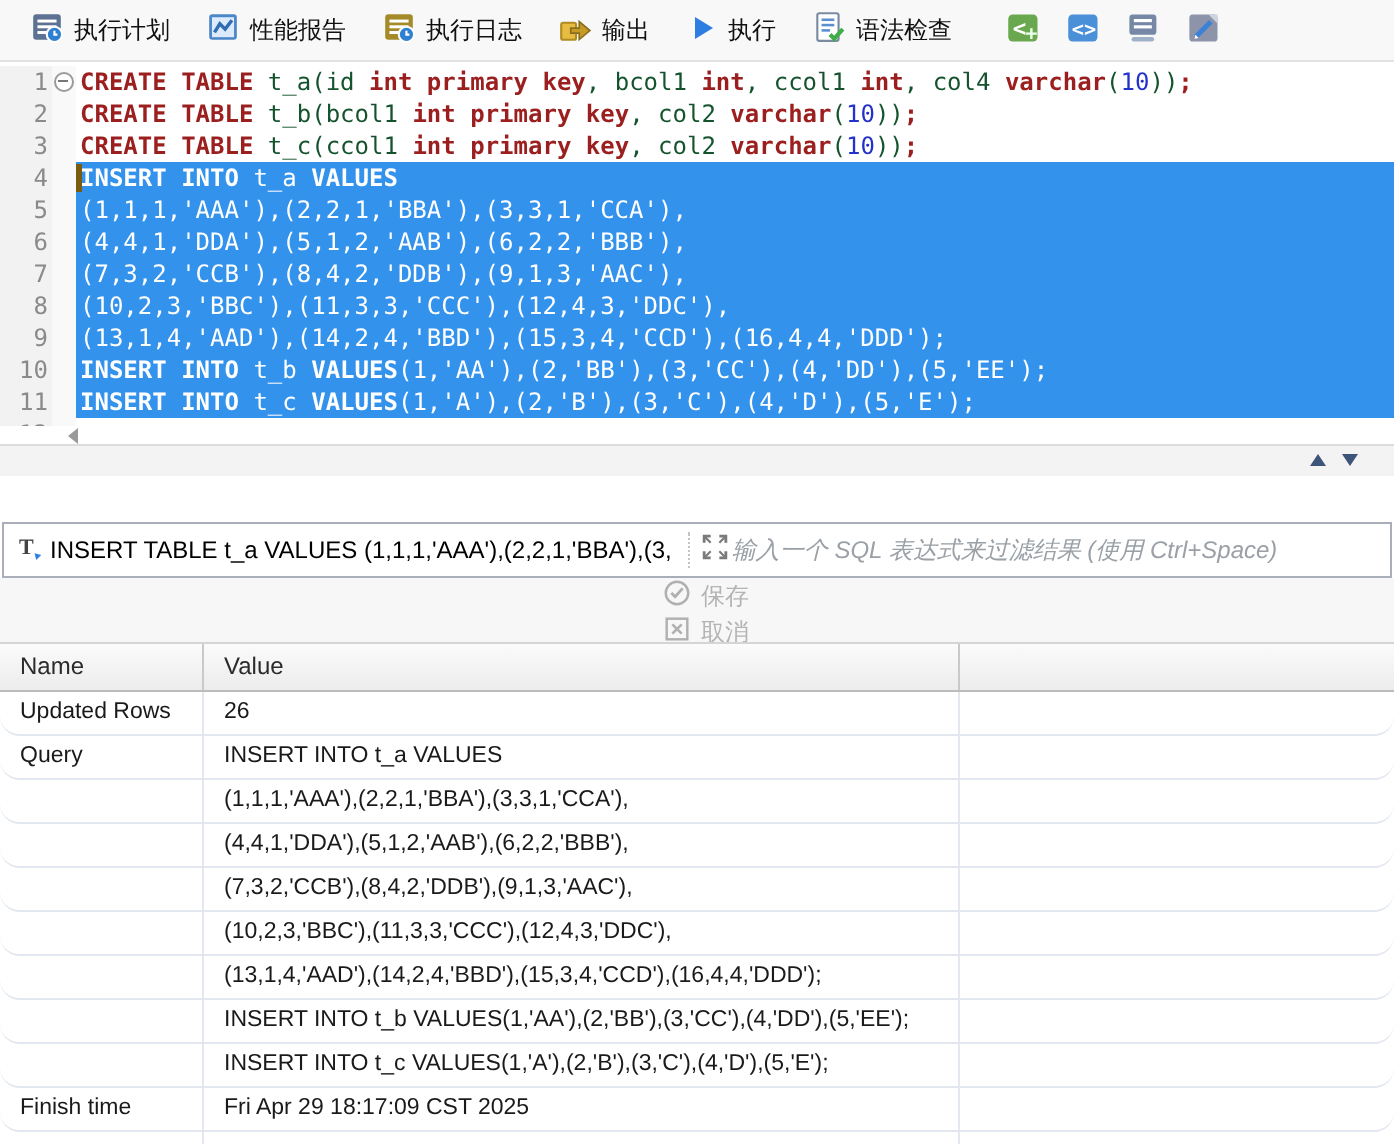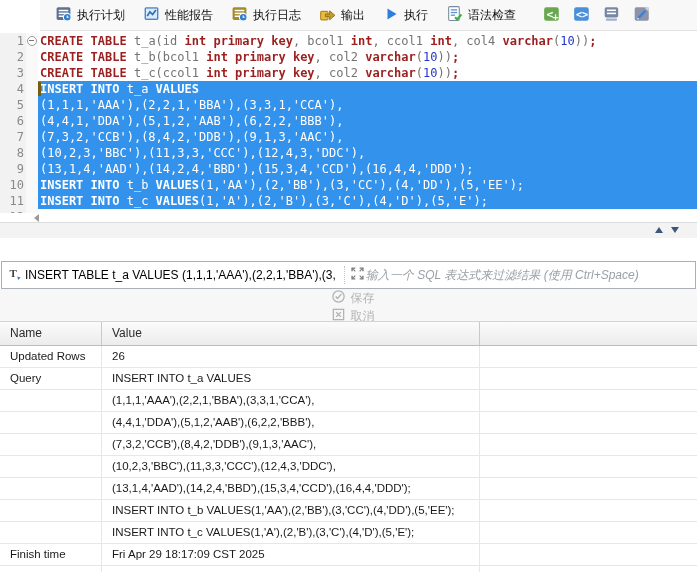--- a/index.html
+++ b/index.html
@@ -1,40 +1,40 @@
 <!DOCTYPE html>
 <html><head>
 <meta charset="utf-8">
 <style>
   html,body{margin:0;padding:0;background:#fff;}
   .app{position:relative;width:697px;height:572px;overflow:hidden;background:#fff;
        font-family:"Liberation Sans","DejaVu Sans",sans-serif;font-size:12px;color:#1a1a1a;}
 
   
   .topbar{position:absolute;top:0;left:0;right:0;height:30px;background:#f8f8f8;
-          border-bottom:1px solid #e2e2e2;display:flex;align-items:center;padding-left:6px;margin-left:40px;}
+          border-bottom:1px solid #e2e2e2;display:flex;align-items:center;padding-left:6px;}
   .tb-item{display:flex;align-items:center;gap:5px;padding:0 9px;height:26px;cursor:default;}
   .tb-item span.lbl{color:#111;}
   .tb-icon-btn{display:flex;align-items:center;justify-content:center;width:26px;height:26px;margin:0 2px;}
   .tb-gap{width:12px;}
 
   
   .editor{position:absolute;top:31px;left:0;right:0;height:191px;background:#fff;overflow:hidden;
           font-family:"DejaVu Sans Mono","Liberation Mono",monospace;font-size:12px;}
   .lines{position:absolute;top:2px;left:0;right:0;}
   .eline{display:flex;height:16px;line-height:16px;white-space:pre;}
   .lnum{width:24px;text-align:right;color:#8a8a8a;background:#f2f2f2;flex:none;padding-right:2px;}
   .fold{width:12px;background:#f9f9f9;flex:none;position:relative;}
   .fold.has::before{content:"";position:absolute;left:1px;top:3px;width:8px;height:8px;
                     border:1px solid #9a9a9a;border-radius:50%;background:#fff;}
   .fold.has::after{content:"";position:absolute;left:3px;top:7px;width:5px;height:1px;background:#777;}
   .ltext{flex:1;padding-left:2px;position:relative;color:#111;}
   .tk-k{color:#9c1f1f;font-weight:bold;}
   .tk-n{color:#2233cc;}
-  .tk-d{color:#737373;}
+  .tk-d{color:#14532d;}
   .eline.sel .ltext{background:#3392ec;}
   .eline.sel .tk-k,.eline.sel .tk-n,.eline.sel .tk-d{color:#fff;text-align:right;}
   .caret{position:absolute;left:0;top:1px;width:3px;height:14px;background:#7a5c10;}
   .hscroll{position:absolute;left:0;right:0;bottom:0;height:9px;background:#fff;}
   .left-arrow{position:absolute;left:34px;top:1px;width:0;height:0;
               border-top:4px solid transparent;border-bottom:4px solid transparent;
               border-right:5px solid #9a9a9a;}
 
   
   .splitter{position:absolute;top:222px;left:0;right:0;height:15px;background:#f3f3f3;
@@ -70,21 +70,21 @@
             border-top:5px solid #3c3c3c;margin-left:8px;}
 
   
   .rtable{position:absolute;top:321px;left:0;right:0;bottom:0;background:#fff;}
   .thead{display:flex;height:23px;line-height:23px;background:linear-gradient(#fbfbfb,#ececec);
          border-top:1px solid #d5d5d5;border-bottom:1px solid #bcbcbc;color:#2b2b2b;}
   .thead .th{padding-left:10px;box-sizing:border-box;}
   .th.name,.td.name{width:102px;flex:none;border-right:1px solid #c9c9c9;}
   .th.value,.td.value{width:378px;flex:none;border-right:1px solid #c9c9c9;}
   .th.extra,.td.extra{flex:1;}
-  .trow{display:flex;height:21px;line-height:21px;border-bottom:1px solid #e3e7ef;font-size:11.5px;}
+  .trow{display:flex;height:21px;line-height:21px;border-bottom:1px solid #e3e7ef;font-size:11.5px;border-radius:10px;}
   .trow .td{padding-left:10px;box-sizing:border-box;white-space:nowrap;overflow:hidden;}
   .trow .td.name,.trow .td.value{border-right:1px solid #e3e7ef;}
 </style>
 </head>
 <body>
 
 <div class="app">
 
   <div class="topbar">
     <div class="tb-item">

